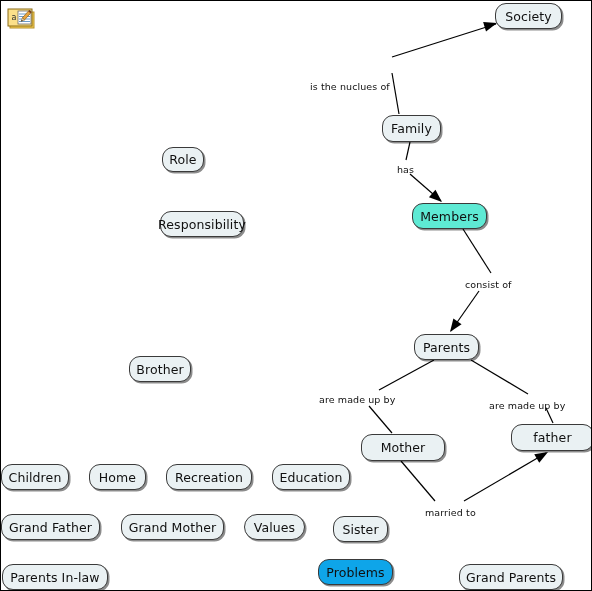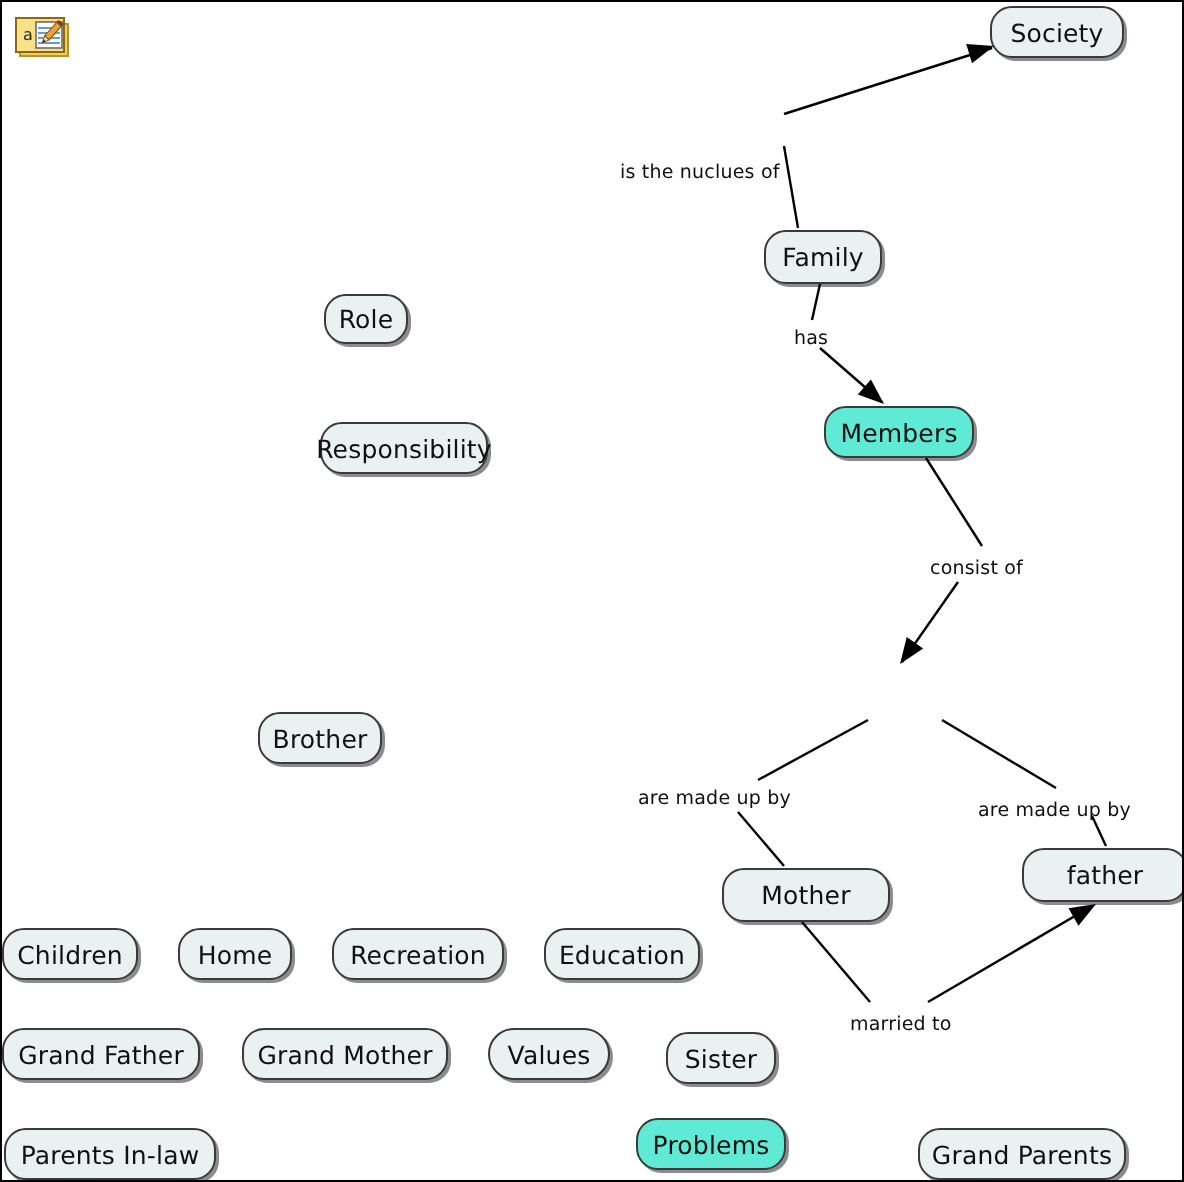--- a/index.html
+++ b/index.html
@@ -116,27 +116,28 @@
     <div class="edge-label" style="left: 396px; top: 163px;">has</div>
     <div class="edge-label" style="left: 464px; top: 278px;">consist of</div>
     <div class="edge-label" style="left: 318px; top: 393px;">are made up by</div>
     <div class="edge-label" style="left: 488px; top: 399px;">are made up by</div>
     <div class="edge-label" style="left: 424px; top: 506px;">married to</div>
     <div class="node" style="left: 494px; top: 2px; width: 67px; height: 26px; background: rgb(234, 241, 243); border-color: rgb(58, 58, 58); color: rgb(16, 16, 16);">Society</div>
     <div class="node" style="left: 381px; top: 114px; width: 59px; height: 27px; background: rgb(234, 241, 243); border-color: rgb(58, 58, 58); color: rgb(16, 16, 16);">Family</div>
     <div class="node" style="left: 161px; top: 146px; width: 42px; height: 25px; background: rgb(234, 241, 243); border-color: rgb(58, 58, 58); color: rgb(16, 16, 16);">Role</div>
     <div class="node" style="left: 411px; top: 202px; width: 75px; height: 26px; background: #5eead4; border-color: rgb(58, 58, 58); color: rgb(16, 16, 16);">Members</div>
     <div class="node" style="left: 159px; top: 210px; width: 84px; height: 26px; background: rgb(234, 241, 243); border-color: rgb(58, 58, 58); color: rgb(16, 16, 16);">Responsibility</div>
+    <div class="node" style="left: 413px; top: 333px; width: 65px; height: 26px; background: rgb(234, 241, 243); border-color: rgb(58, 58, 58); color: rgb(16, 16, 16);">Parents</div>
     <div class="node" style="left: 128px; top: 355px; width: 62px; height: 26px; background: rgb(234, 241, 243); border-color: rgb(58, 58, 58); color: rgb(16, 16, 16);">Brother</div>
     <div class="node" style="left: 510px; top: 423px; width: 83px; height: 27px; background: rgb(234, 241, 243); border-color: rgb(58, 58, 58); color: rgb(16, 16, 16);">father</div>
     <div class="node" style="left: 360px; top: 433px; width: 84px; height: 27px; background: rgb(234, 241, 243); border-color: rgb(58, 58, 58); color: rgb(16, 16, 16);">Mother</div>
     <div class="node" style="left: 0px; top: 463px; width: 68px; height: 26px; background: rgb(234, 241, 243); border-color: rgb(58, 58, 58); color: rgb(16, 16, 16);">Children</div>
     <div class="node" style="left: 88px; top: 463px; width: 57px; height: 26px; background: rgb(234, 241, 243); border-color: rgb(58, 58, 58); color: rgb(16, 16, 16);">Home</div>
     <div class="node" style="left: 165px; top: 463px; width: 86px; height: 26px; background: rgb(234, 241, 243); border-color: rgb(58, 58, 58); color: rgb(16, 16, 16);">Recreation</div>
     <div class="node" style="left: 271px; top: 463px; width: 78px; height: 26px; background: rgb(234, 241, 243); border-color: rgb(58, 58, 58); color: rgb(16, 16, 16);">Education</div>
     <div class="node" style="left: 0px; top: 513px; width: 99px; height: 26px; background: rgb(234, 241, 243); border-color: rgb(58, 58, 58); color: rgb(16, 16, 16);">Grand Father</div>
     <div class="node" style="left: 120px; top: 513px; width: 103px; height: 26px; background: rgb(234, 241, 243); border-color: rgb(58, 58, 58); color: rgb(16, 16, 16);">Grand Mother</div>
     <div class="node" style="left: 243px; top: 513px; width: 61px; height: 26px; background: rgb(234, 241, 243); border-color: rgb(58, 58, 58); color: rgb(16, 16, 16); border-radius: 13px;">Values</div>
     <div class="node" style="left: 332px; top: 515px; width: 55px; height: 26px; background: rgb(234, 241, 243); border-color: rgb(58, 58, 58); color: rgb(16, 16, 16);">Sister</div>
     <div class="node" style="left: 1px; top: 563px; width: 106px; height: 26px; background: rgb(234, 241, 243); border-color: rgb(58, 58, 58); color: rgb(16, 16, 16);">Parents In-law</div>
-    <div class="node" style="left: 317px; top: 558px; width: 75px; height: 26px; background: #5eead4; border-color: rgb(58, 58, 58); color: rgb(16, 16, 16);">Problems</div>
+    <div class="node" style="left: 317px; top: 558px; width: 75px; height: 26px; background: #0ea5e9; border-color: rgb(58, 58, 58); color: rgb(16, 16, 16);">Problems</div>
     <div class="node" style="left: 458px; top: 563px; width: 104px; height: 26px; background: rgb(234, 241, 243); border-color: rgb(58, 58, 58); color: rgb(16, 16, 16);">Grand Parents</div>
   </div>
 
 </body></html>

